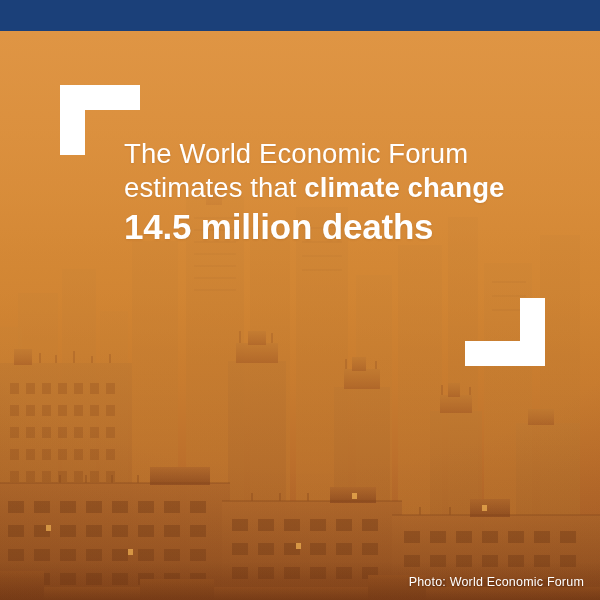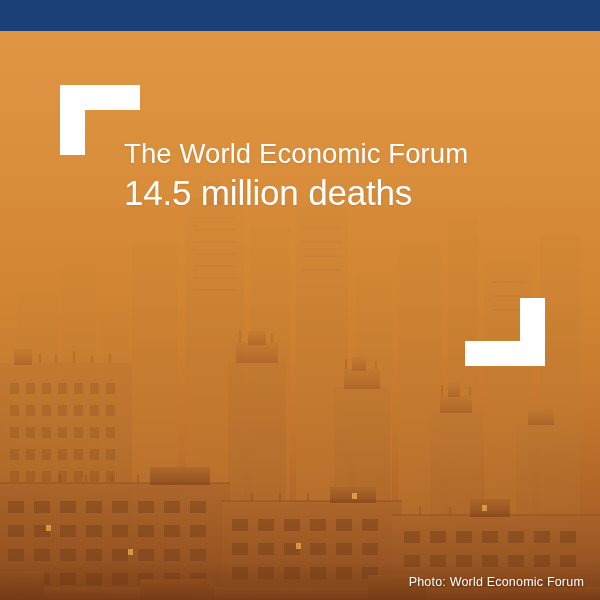--- a/index.html
+++ b/index.html
@@ -102,21 +102,21 @@
     line-height: 34px;
     font-weight: 400;
     letter-spacing: 0.1px;
     white-space: nowrap;
     text-shadow: 0 1px 2px rgba(120,60,10,0.18);
   }
   .q-line b { font-weight: 700; }
   .q-big {
     font-size: 35px;
     line-height: 44px;
-    font-weight: 400;
+    font-weight: 700;
     letter-spacing: -0.2px;
     white-space: nowrap;
     text-shadow: 0 1px 2px rgba(120,60,10,0.18);
   }
   .q-big:first-of-type { margin-top: 9px; }
 
   
   .credit-band {
     position: absolute;
     left: 0;
@@ -401,19 +401,20 @@
     <span class="arm-v"></span>
   </div>
 
   <div class="bracket bracket-br">
     <span class="arm-h"></span>
     <span class="arm-v"></span>
   </div>
 
   <div class="quote">
     <div class="q-line">The World Economic Forum</div>
+    <div class="q-line"><span>estimates that </span><b>climate change</b></div>
     <div class="q-big">14.5 million deaths</div>
   </div>
 
   <div class="credit-band"></div>
   <div class="credit">Photo: World Economic Forum</div>
 
 </div>
 
 </body></html>

